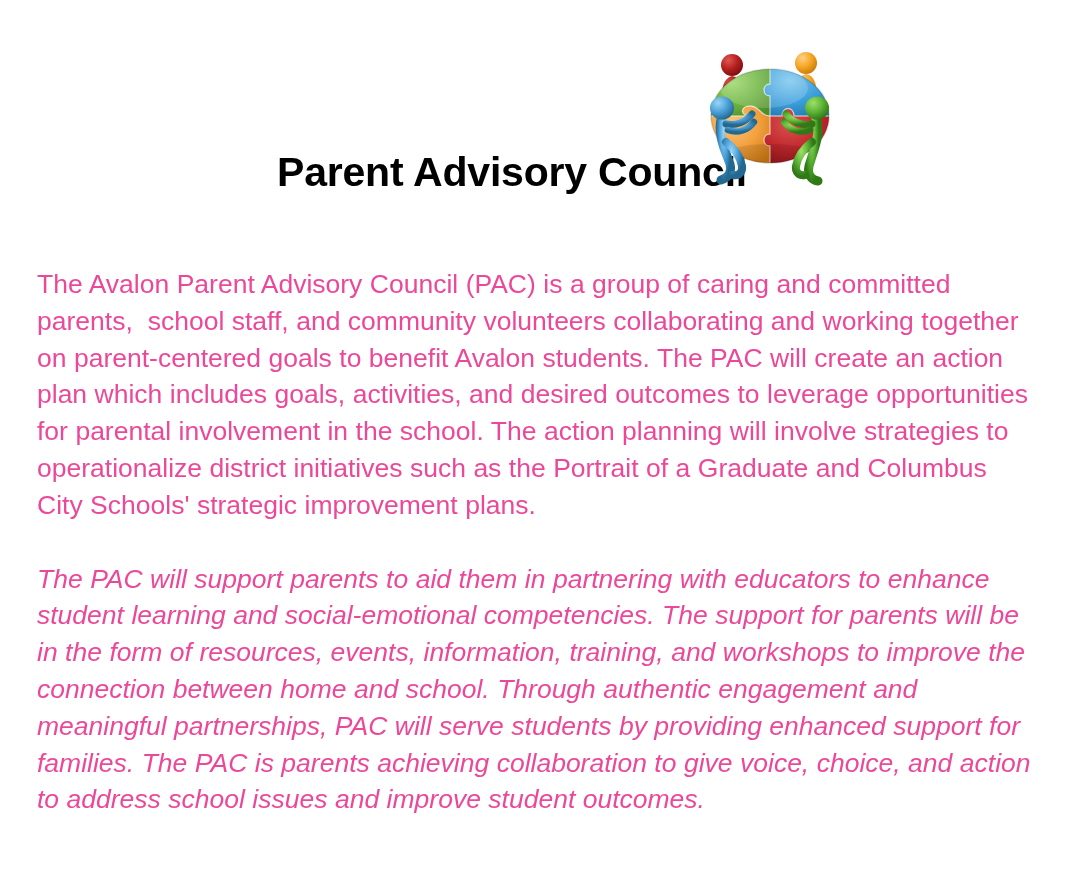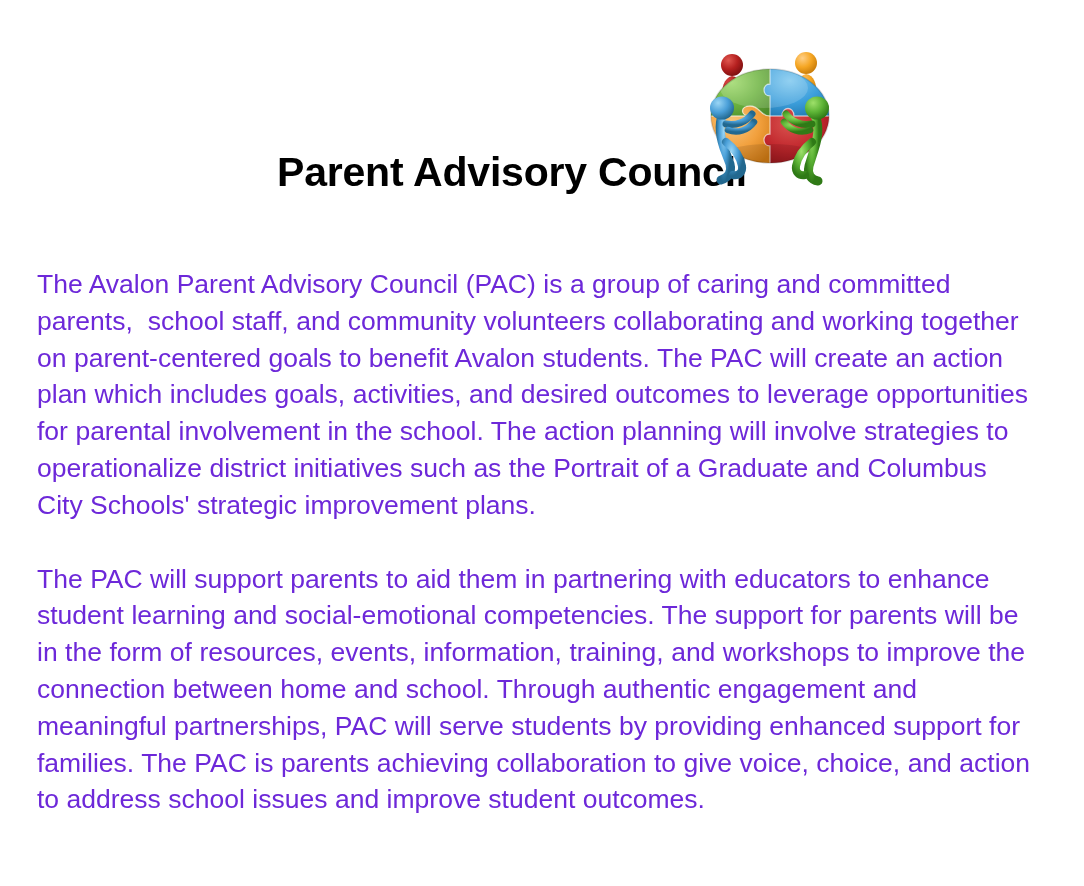--- a/index.html
+++ b/index.html
@@ -67,27 +67,28 @@
     top: 266px;
     width: 1000px;
   }
 
   .paragraph {
     margin: 0 0 37px 0;
     font-family: "Liberation Sans", sans-serif;
     font-size: 26.5px;
     line-height: 36.8px;
     font-weight: normal;
-    color: #6d28d9;
+    color: #ec4899;
     text-align: left;
     white-space: pre-wrap;
     word-spacing: 0.1px;
   }
   .paragraph:last-child {
     margin-bottom: 4px;
+    font-style: italic;
   }
 </style>
 </head>
 <body>
 
 <div class="page">
 
   <div class="header">
 
     <h1 class="page-title">Parent Advisory Council</h1>

